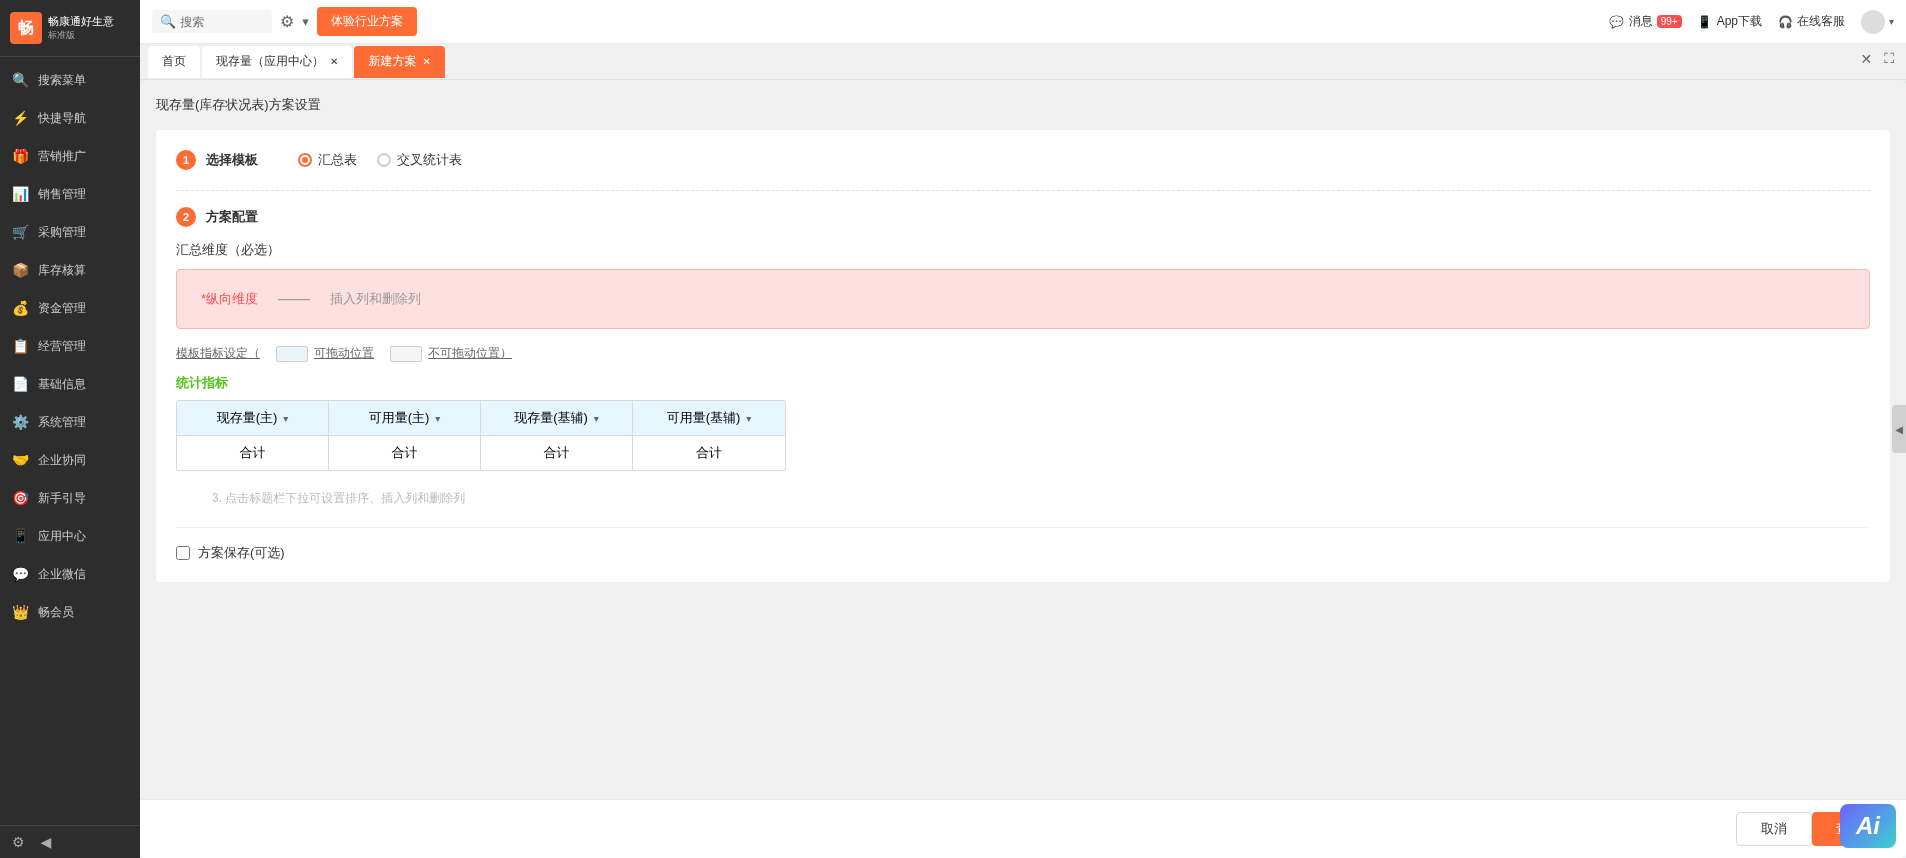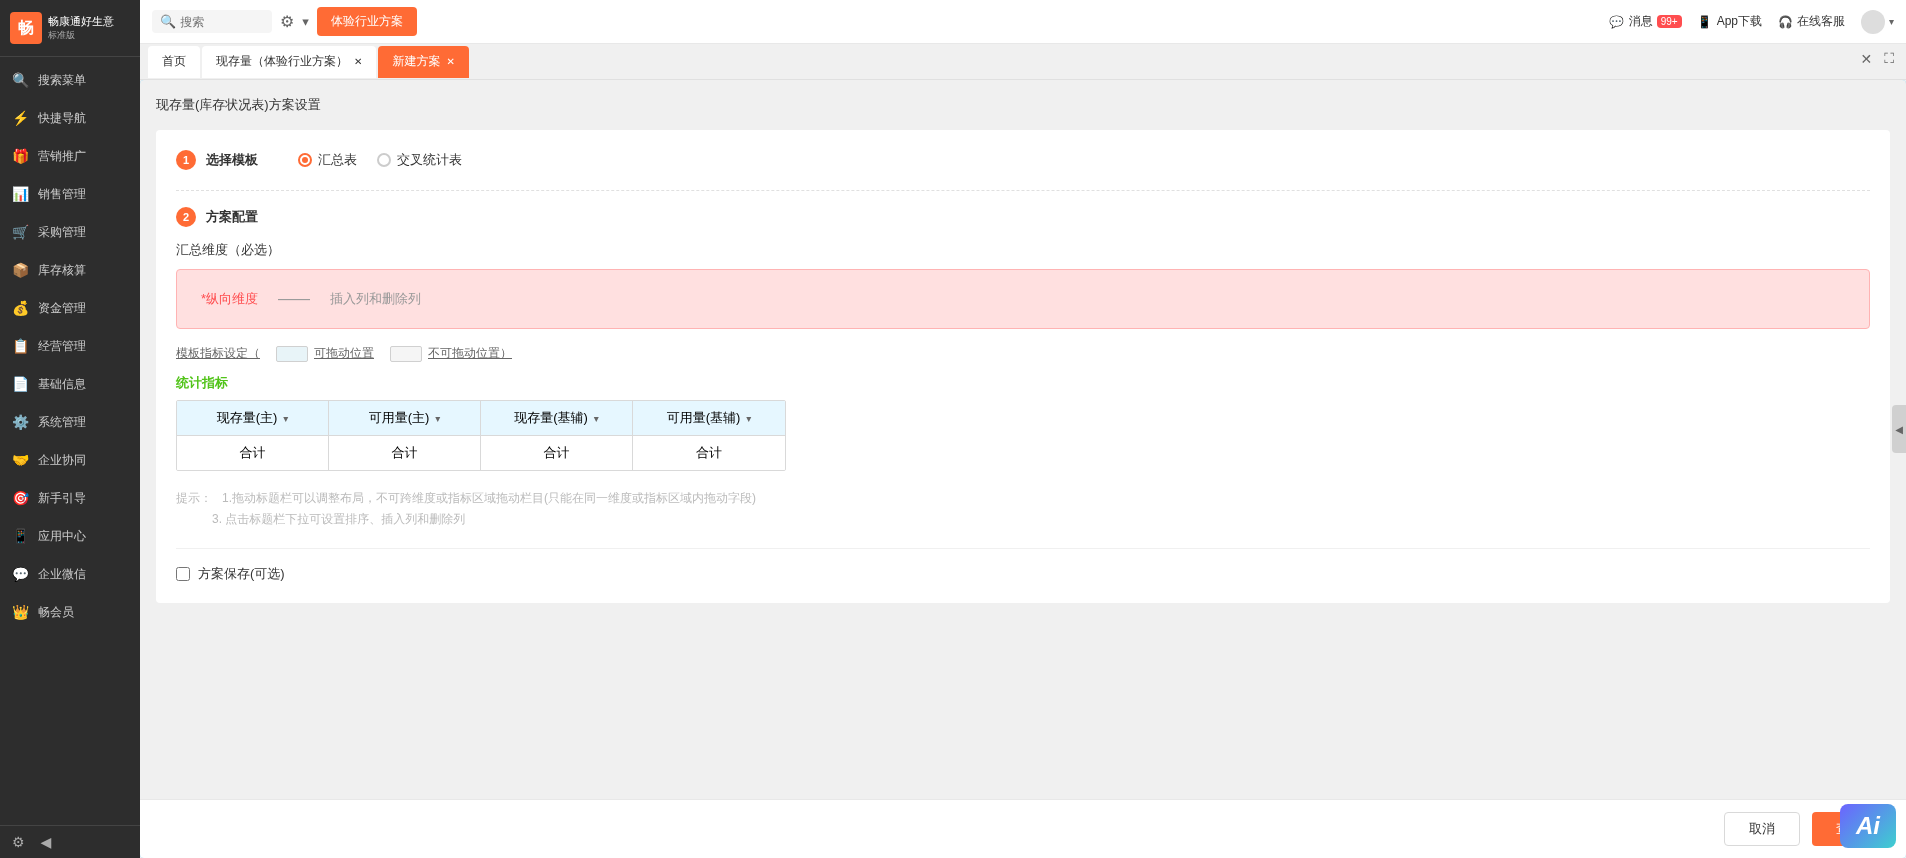--- a/index.html
+++ b/index.html
@@ -374,21 +374,20 @@
     }
     .save-label { font-size: 13px; color: #333; }
 
     
     .bottom-bar {
       background: #fff;
       border-top: 1px solid #e8e8e8;
       padding: 12px 20px;
       display: flex;
       justify-content: flex-end;
-      gap: 12px;
       flex-shrink: 0;
     }
     .btn-cancel {
       background: #fff;
       border: 1px solid #d9d9d9;
       border-radius: 4px;
       padding: 7px 24px;
       font-size: 13px;
       cursor: pointer;
       color: #333;
@@ -539,21 +538,21 @@
       </div>
     </div>
   </div>
 
   <div style="position:relative;">
     <div class="tabbar">
       <div class="tab">
         <span>首页</span>
       </div>
       <div class="tab">
-        <span>现存量（体验行业方案）</span>
+        <span>现存量（应用中心）</span>
         <span class="tab-close">✕</span>
       </div>
       <div class="tab active">
         <span>新建方案</span>
         <span class="tab-close">✕</span>
       </div>
     </div>
     <div style="position:absolute; right:0; top:0; display:flex; align-items:center; gap:4px; padding:4px 8px; background:#f0f0f0;">
       <span class="win-btn">✕</span>
       <span class="win-btn">⛶</span>
@@ -653,24 +652,20 @@
               </div>
               <div class="stats-col">
                 <div class="stats-cell">合计</div>
               </div>
             </div>
           </div>
 
           
           <div class="tips-section">
             <p>
-              <span>提示：&nbsp;&nbsp;</span>
-              <span>1.拖动标题栏可以调整布局，不可跨维度或指标区域拖动栏目(只能在同一维度或指标区域内拖动字段)</span>
-            </p>
-            <p>
               <span style="margin-left:3em;">3. 点击标题栏下拉可设置排序、插入列和删除列</span>
             </p>
           </div>
         </div>
 
         <div class="save-area">
           <input type="checkbox" class="save-checkbox" style="">
           <span class="save-label">方案保存(可选)</span>
         </div>
       </div>

